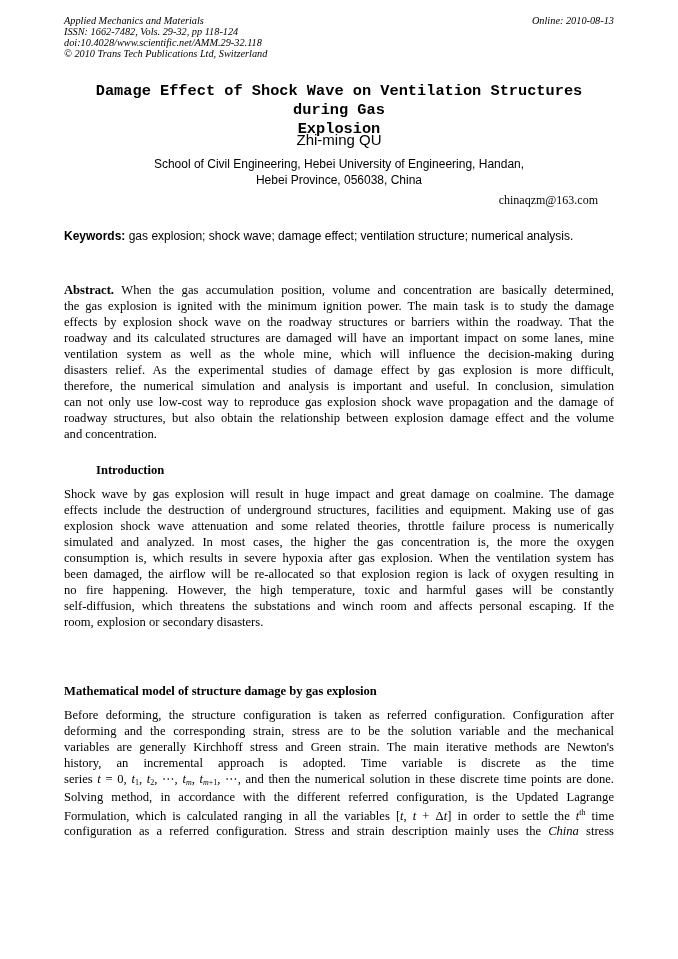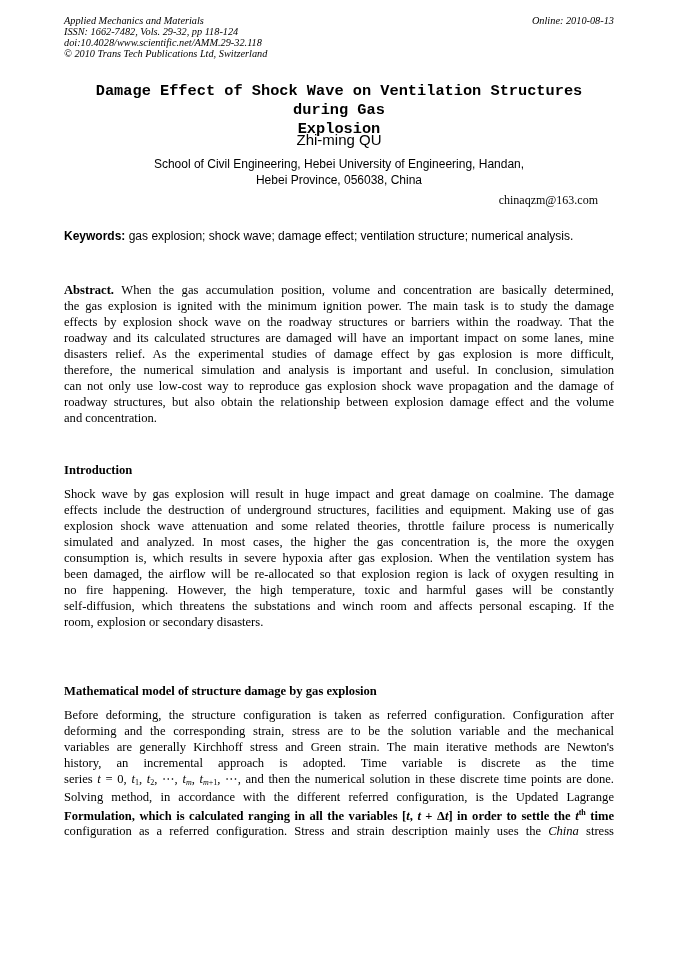--- a/index.html
+++ b/index.html
@@ -43,43 +43,44 @@
 </div>
 <div class="email">chinaqzm@163.com</div>
 
 <div class="keywords"><b>Keywords:</b><span> gas explosion; shock wave; damage effect; ventilation structure; numerical analysis.</span></div>
 
 <div class="block" style="top:282px;">
   <div class="line"><b>Abstract.</b><span> When the gas accumulation position, volume and concentration are basically determined,</span></div>
   <div class="line">the gas explosion is ignited with the minimum ignition power. The main task is to study the damage</div>
   <div class="line">effects by explosion shock wave on the roadway structures or barriers within the roadway. That the</div>
   <div class="line">roadway and its calculated structures are damaged will have an important impact on some lanes, mine</div>
+  <div class="line">ventilation system as well as the whole mine, which will influence the decision-making during</div>
   <div class="line">disasters relief. As the experimental studies of damage effect by gas explosion is more difficult,</div>
   <div class="line">therefore, the numerical simulation and analysis is important and useful. In conclusion, simulation</div>
   <div class="line">can not only use low-cost way to reproduce gas explosion shock wave propagation and the damage of</div>
   <div class="line">roadway structures, but also obtain the relationship between explosion damage effect and the volume</div>
   <div class="line last">and concentration.</div>
 </div>
 
-<div class="heading" style="top:462px;">Introduction</div>
+<div class="heading" style="top:462px;margin-left:32px;">Introduction</div>
 <div class="block" style="top:486px;">
   <div class="line">Shock wave by gas explosion will result in huge impact and great damage on coalmine. The damage</div>
   <div class="line">effects include the destruction of underground structures, facilities and equipment. Making use of gas</div>
   <div class="line">explosion shock wave attenuation and some related theories, throttle failure process is numerically</div>
   <div class="line">simulated and analyzed. In most cases, the higher the gas concentration is, the more the oxygen</div>
   <div class="line">consumption is, which results in severe hypoxia after gas explosion. When the ventilation system has</div>
   <div class="line">been damaged, the airflow will be re-allocated so that explosion region is lack of oxygen resulting in</div>
   <div class="line">no fire happening. However, the high temperature, toxic and harmful gases will be constantly</div>
   <div class="line">self-diffusion, which threatens the substations and winch room and affects personal escaping. If the</div>
   <div class="line last">room, explosion or secondary disasters.</div>
 </div>
 
 <div class="heading" style="top:683px;">Mathematical model of structure damage by gas explosion</div>
 <div class="block" style="top:707px;">
   <div class="line">Before deforming, the structure configuration is taken as referred configuration. Configuration after</div>
   <div class="line">deforming and the corresponding strain, stress are to be the solution variable and the mechanical</div>
   <div class="line">variables are generally Kirchhoff stress and Green strain. The main iterative methods are Newton's</div>
   <div class="line">history, an incremental approach is adopted. Time variable is discrete as the time</div>
   <div class="line" style="height:18px;"><span>series </span><span><i class="m">t</i> = 0, <i class="m">t</i><sub>1</sub>, <i class="m">t</i><sub>2</sub>, ⋯, <i class="m">t</i><sub><i>m</i></sub>, <i class="m">t</i><sub><i>m</i>+1</sub>, ⋯</span><span>, and then the numerical solution in these discrete time points are done.</span></div>
   <div class="line">Solving method, in accordance with the different referred configuration, is the Updated Lagrange</div>
-  <div class="line" style="height:18px;font-weight:bold;"><span>Formulation, which is calculated ranging in all the variables </span><span>[<i class="m">t</i>, <i class="m">t</i> + Δ<i class="m">t</i>]</span><span> in order to settle the </span><i class="m">t</i><sup>th</sup><span> time</span></div>
+  <div class="line" style="height:18px;"><span>Formulation, which is calculated ranging in all the variables </span><span>[<i class="m">t</i>, <i class="m">t</i> + Δ<i class="m">t</i>]</span><span> in order to settle the </span><i class="m">t</i><sup>th</sup><span> time</span></div>
   <div class="line"><span>configuration as a referred configuration. Stress and strain description mainly uses the </span><i>China</i><span> stress</span></div>
 </div>
 
 </body></html>

